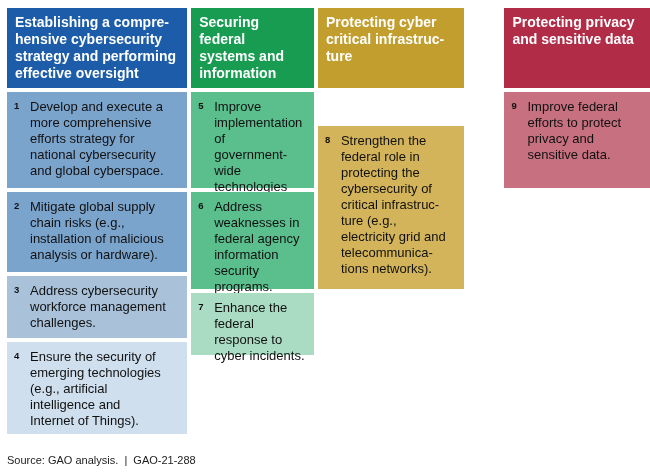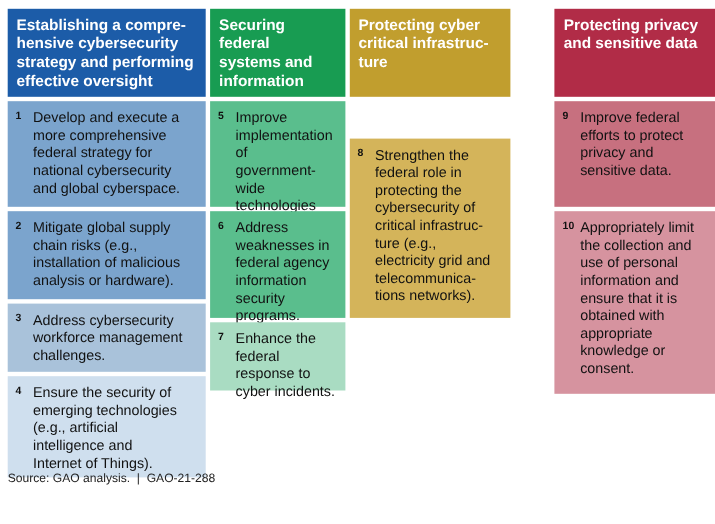--- a/index.html
+++ b/index.html
@@ -52,41 +52,41 @@
   .h96{height:96px;}
   .h80{height:80px;}
   .h62{height:62px;}
   .h92{height:92px;}
   .h97{height:97px;}
   .h163{height:163px;}
   .h166{height:166px;}
   .source{
     position:absolute;
     left:7px;
-    top:429px;
+    top:454px;
     font-size:11px;
     color:#222222;
     white-space:pre;
   }
 </style>
 </head>
 <body>
 
 <div class="grid">
 
   <div class="col col1">
     <div class="hd" style="background-color: rgb(28, 92, 168);">Establishing a compre-
 hensive cybersecurity
 strategy and performing
 effective oversight</div>
     <div class="cell h96" style="background-color: rgb(123, 164, 205);">
       <span class="num">1</span>
       <span class="txt">Develop and execute a
 more comprehensive
-federal strategy for
+efforts strategy for
 national cybersecurity
 and global cyberspace.</span>
     </div>
     <div class="cell h80" style="background-color: rgb(123, 164, 205);">
       <span class="num">2</span>
       <span class="txt">Mitigate global supply
 chain risks (e.g.,
 installation of malicious
 analysis or hardware).</span>
     </div>
@@ -155,29 +155,17 @@
   <div class="col col4">
     <div class="hd" style="background-color: rgb(177, 44, 71);">Protecting privacy
 and sensitive data</div>
     <div class="cell h96" style="background-color: rgb(199, 112, 127);">
       <span class="num">9</span>
       <span class="txt">Improve federal
 efforts to protect
 privacy and
 sensitive data.</span>
     </div>
-    <div class="cell h166" style="background-color: rgb(214, 147, 159);">
-      <span class="num">10</span>
-      <span class="txt">Appropriately limit
-the collection and
-use of personal
-information and
-ensure that it is
-obtained with
-appropriate
-knowledge or
-consent.</span>
-    </div>
   </div>
 
 </div>
 
 <div class="source">Source: GAO analysis.  |  GAO-21-288</div>
 
 </body></html>

